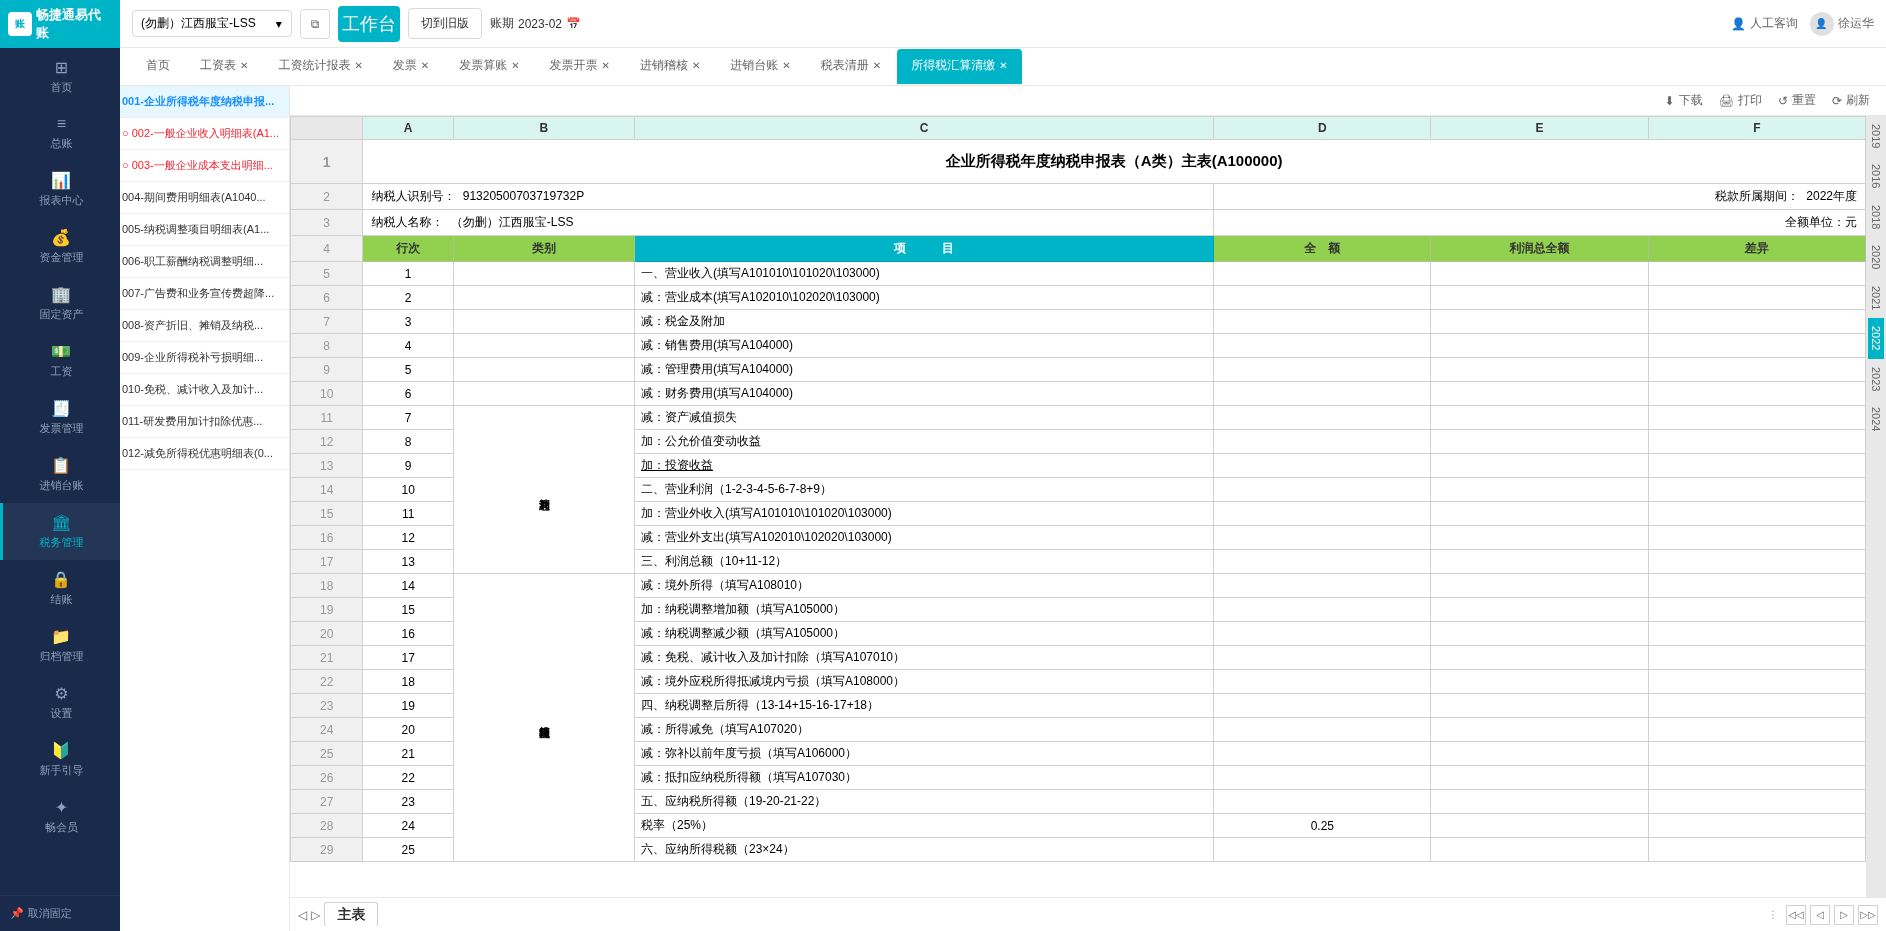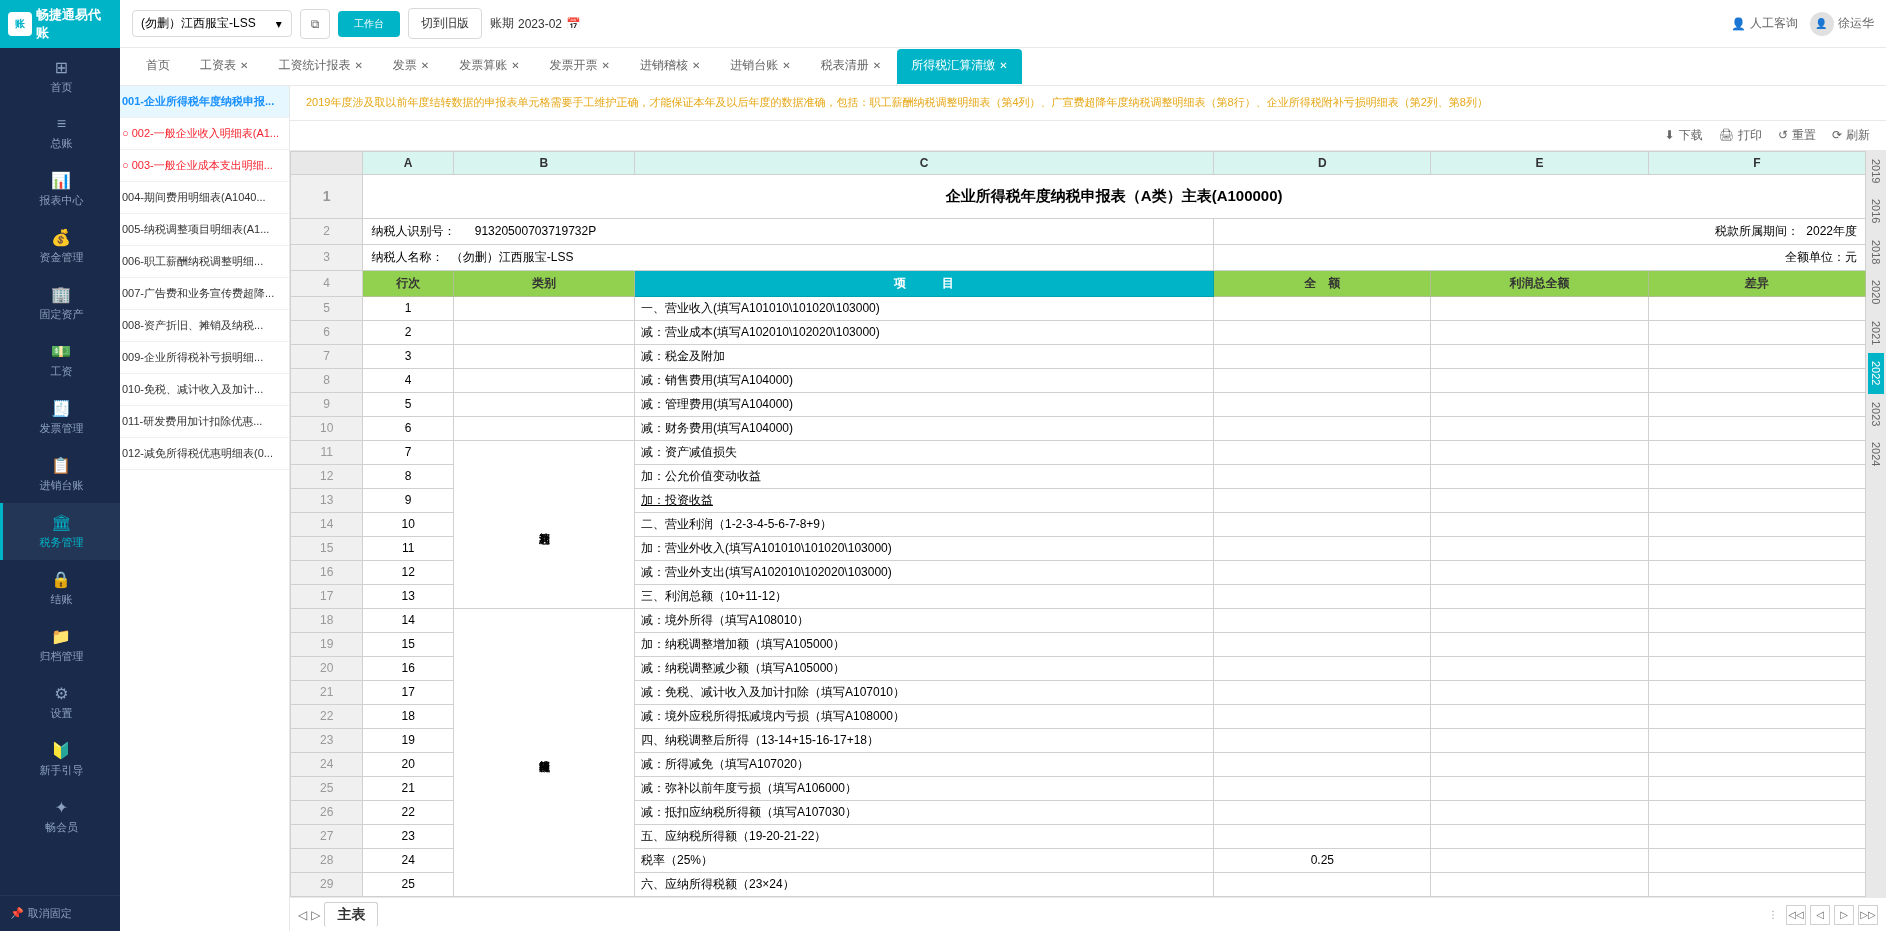--- a/index.html
+++ b/index.html
@@ -102,24 +102,24 @@
       justify-content: center;
       border: 1px solid #d9d9d9;
       border-radius: 4px;
       cursor: pointer;
       color: #666;
     }
     .btn-work {
       background: #00b4c8;
       color: white;
       border: none;
-      padding: 6px 16px;
+      padding: 6px 4px;
       border-radius: 4px;
       cursor: pointer;
-      font-size: 10px;
+      font-size: 18px;
     }
     .btn-switch {
       background: white;
       color: #333;
       border: 1px solid #d9d9d9;
       padding: 6px 12px;
       border-radius: 4px;
       cursor: pointer;
       font-size: 12px;
     }
@@ -530,23 +530,20 @@
       <div class="left-panel-item">007-广告费和业务宣传费超降...</div>
       <div class="left-panel-item">008-资产折旧、摊销及纳税...</div>
       <div class="left-panel-item">009-企业所得税补亏损明细...</div>
       <div class="left-panel-item">010-免税、减计收入及加计...</div>
       <div class="left-panel-item">011-研发费用加计扣除优惠...</div>
       <div class="left-panel-item">012-减免所得税优惠明细表(0...</div>
     </div>
 
     <div class="right-area">
 
-      <div class="warning-bar">
-        <span>2019年度涉及取以前年度结转数据的申报表单元格需要手工维护正确，才能保证本年及以后年度的数据准确，包括：职工薪酬纳税调整明细表（第4列）、广宣费超降年度纳税调整明细表（第8行）、企业所得税附补亏损明细表（第2列、第8列）</span>
-      </div>
 
       <div class="toolbar">
         <div class="toolbar-btn">
           <span>⬇</span>
           <span>下载</span>
         </div>
         <div class="toolbar-btn">
           <span>🖨</span>
           <span>打印</span>
         </div>
@@ -589,21 +586,21 @@
 
               <tr class="title-row">
                 <td style="background:#f0f0f0;color:#999;border:1px solid #d0d0d0;text-align:center;">1</td>
                 <td colspan="6" style="font-size:15px;font-weight:bold;text-align:center;border:1px solid #d0d0d0;padding:12px;">企业所得税年度纳税申报表（A类）主表(A100000)</td>
               </tr>
 
               <tr>
                 <td style="background:#f0f0f0;color:#999;border:1px solid #d0d0d0;text-align:center;">2</td>
                 <td colspan="3" style="text-align:left;border:1px solid #d0d0d0;padding:4px 8px;">
                   <span>纳税人识别号：</span>
-                  <span style="margin-left:16px;">91320500703719732P</span>
+                  <span style="margin-left:4px;">91320500703719732P</span>
                 </td>
                 <td colspan="3" style="text-align:right;border:1px solid #d0d0d0;padding:4px 8px;">
                   <span>税款所属期间：</span>
                   <span style="margin-left:4px;">2022年度</span>
                 </td>
               </tr>
 
               <tr>
                 <td style="background:#f0f0f0;color:#999;border:1px solid #d0d0d0;text-align:center;">3</td>
                 <td colspan="3" style="text-align:left;border:1px solid #d0d0d0;padding:4px 8px;">

